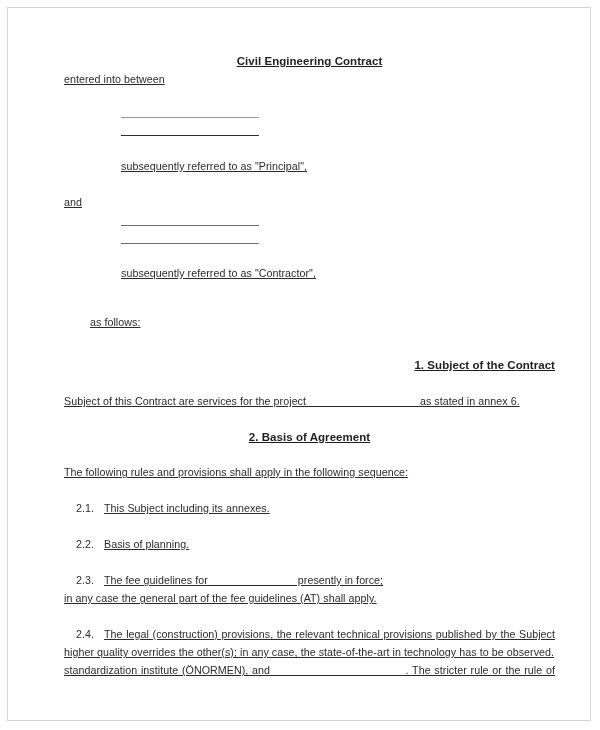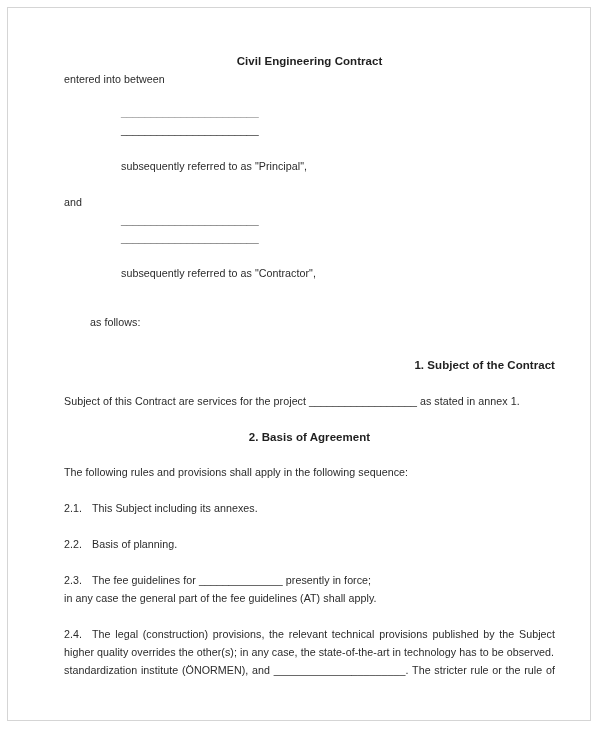--- a/index.html
+++ b/index.html
@@ -21,35 +21,35 @@
     box-sizing: border-box;
     overflow: hidden;
   }
   .doc {
     padding: 44px 35px 0 56px;
     font-size: 10.7px;
     line-height: 18px;
     color: #2b2b2b;
     letter-spacing: 0.05px;
   }
-  .ln { margin: 0; }
+  .ln { margin: 0; text-decoration: underline; }
   .center-bold {
     font-weight: bold;
     font-size: 11.5px;
     text-align: center;
     color: #1f1f1f;
   }
   .indent { padding-left: 57px; }
   .nowrap { white-space: nowrap; }
   .jline {
     text-align: justify;
     text-align-last: justify;
     text-justify: inter-word;
   }
-  .inum { display: inline-block; width: 28px; }
+  .inum { display: inline-block; width: 28px; margin-left: 12px; }
   .u-a { color: #979797; }
   .u-b { color: #2e2e2e; }
   .u-c { color: #6f6f6f; }
   .mt15 { margin-top: 15px; }
   .mt17 { margin-top: 17px; }
   .mt18 { margin-top: 18px; }
   .mt25 { margin-top: 25px; text-align: right; }
   .mt31 { margin-top: 31px; margin-left: 26px; }
 </style>
 </head>
@@ -73,21 +73,21 @@
     <div class="indent">
       <p class="ln nowrap u-c">_______________________</p>
       <p class="ln nowrap u-c">_______________________</p>
       <p class="ln mt17">subsequently referred to as "Contractor",</p>
     </div>
 
     <p class="ln mt31">as follows:</p>
 
     <div class="ln center-bold mt25">1. Subject of the Contract</div>
 
-    <p class="ln nowrap mt18">Subject of this Contract are services for the project __________________ as stated in annex 1.</p>
+    <p class="ln nowrap mt18">Subject of this Contract are services for the project __________________ as stated in annex 6.</p>
 
     <div class="ln center-bold mt18">2. Basis of Agreement</div>
 
     <p class="ln nowrap mt17">The following rules and provisions shall apply in the following sequence:</p>
 
     <div class="mt18">
       <p class="ln nowrap"><span class="inum">2.1.</span><span>This Subject including its annexes.</span></p>
     </div>
 
     <div class="mt18">

